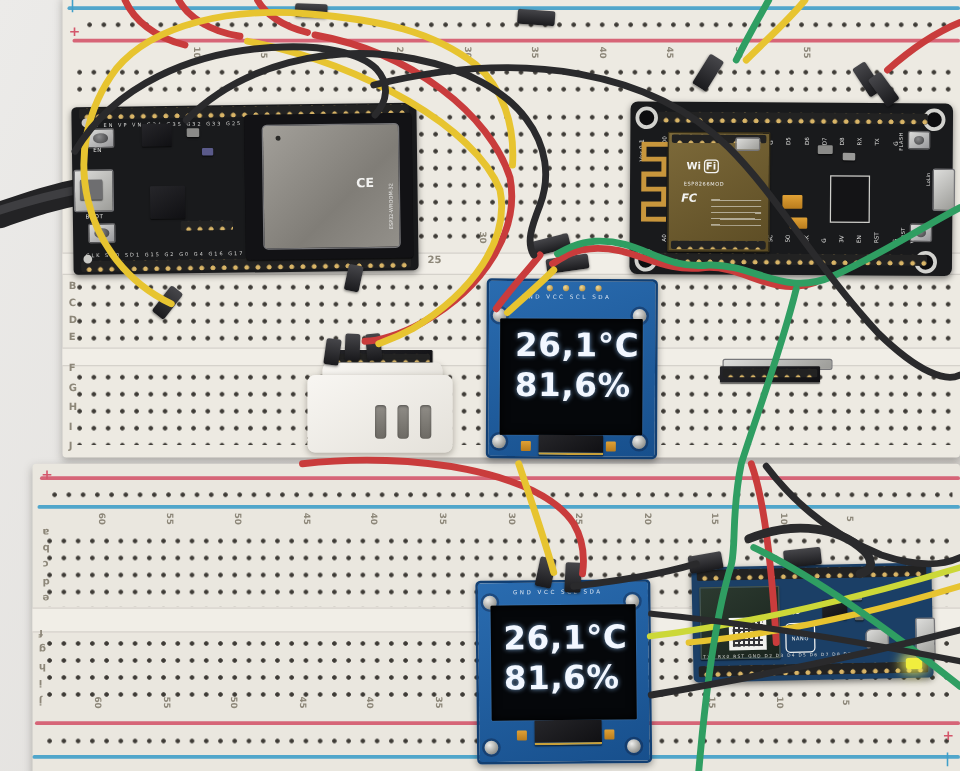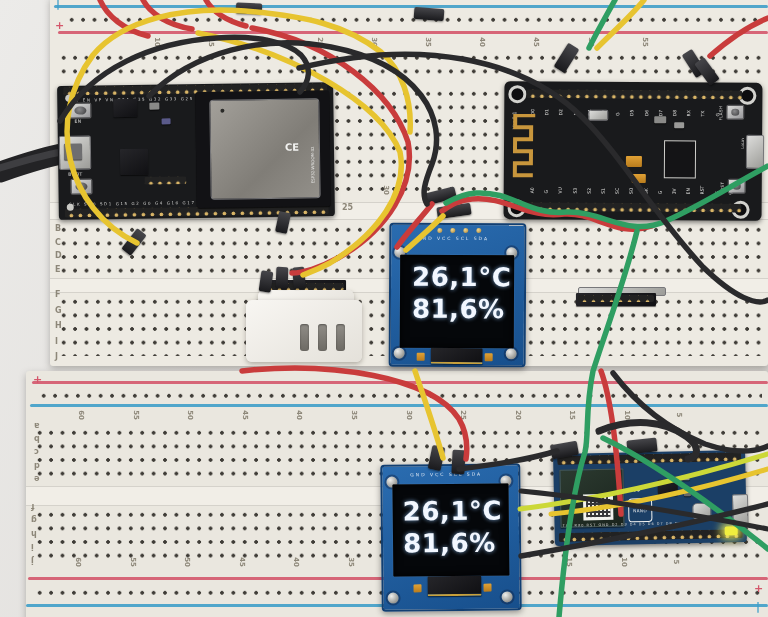--- a/index.html
+++ b/index.html
@@ -225,20 +225,30 @@
         <span class="nmpin" style="left: 182.2px; top: 112px;">EN</span>
         <span class="nmpin" style="left: 196.4px; top: 112px;">RST</span>
         <span class="nmpin" style="left: 210.6px; top: 112px;">G</span>
         <span class="nmpin" style="left: 224.8px; top: 112px;">VIN</span>
       </div>
     <div class="pinstrip" style="left:22px;top:121px;width:216px;"></div>
     <div class="abs" style="left:7px;top:48px;font-size:5px;color:#dcdcda;transform:rotate(-90deg);transform-origin:left top;white-space:nowrap;">Ver 0.1</div>
     <svg class="abs" width="34" height="74" style="left:3px;top:32px;">
       <path d="M28,2 H8 V14 H24 V26 H8 V38 H24 V50 H8 V62 H26" fill="none" stroke="#c8963c" stroke-width="4"></path>
     </svg>
+    <div class="chip" style="left:30px;top:24px;width:80px;height:94px;background:linear-gradient(150deg,#7d6a3a,#5c4c24);border:1px solid #3a3118;">
+      <div class="pinstrip" style="left:2px;top:1px;width:76px;height:7px;"></div>
+      <div class="pinstrip" style="left:2px;top:86px;width:76px;height:7px;"></div>
+      <div class="abs" style="left:14px;top:22px;color:#f4f4f2;font-size:8px;font-weight:700;">
+        <span>Wi</span><span style="border:1px solid #f4f4f2;border-radius:3px;padding:0 1px;margin-left:2px;">Fi</span>
+      </div>
+      <div class="abs" style="left:12px;top:38px;font-size:4px;color:#efefed;letter-spacing:.5px;">ESP8266MOD</div>
+      <div class="abs" style="left:10px;top:48px;font-size:9px;font-weight:700;font-style:italic;color:#f2f2f0;">FC</div>
+      <div class="abs" style="left:34px;top:52px;width:40px;height:22px;background:repeating-linear-gradient(0deg,rgba(240,240,235,.55) 0 1px,transparent 1px 5px);"></div>
+    </div>
     <div class="silver" style="left:84px;top:28px;width:18px;height:9px;"></div>
     <div class="orange" style="left:122px;top:74px;width:16px;height:11px;"></div>
     <div class="orange" style="left:128px;top:92px;width:14px;height:9px;"></div>
     <div class="abs" style="left:160px;top:58px;width:30px;height:36px;border:1px solid #cfcfcb;background:#141416;"></div>
     <div class="chip" style="left:150px;top:34px;width:12px;height:7px;background:#8a8a88;"></div>
     <div class="chip" style="left:170px;top:40px;width:10px;height:6px;background:#9a9a98;"></div>
     <div class="tact" style="left:222px;top:22px;width:16px;height:13px;"></div>
     <div class="tlab" style="left:214px;top:38px;transform:rotate(-90deg);transform-origin:left top;font-size:4px;">FLASH</div>
     <div class="tact" style="left:224px;top:96px;width:16px;height:13px;"></div>
     <div class="tlab" style="left:216px;top:108px;transform:rotate(-90deg);transform-origin:left top;font-size:4px;">RST</div>

